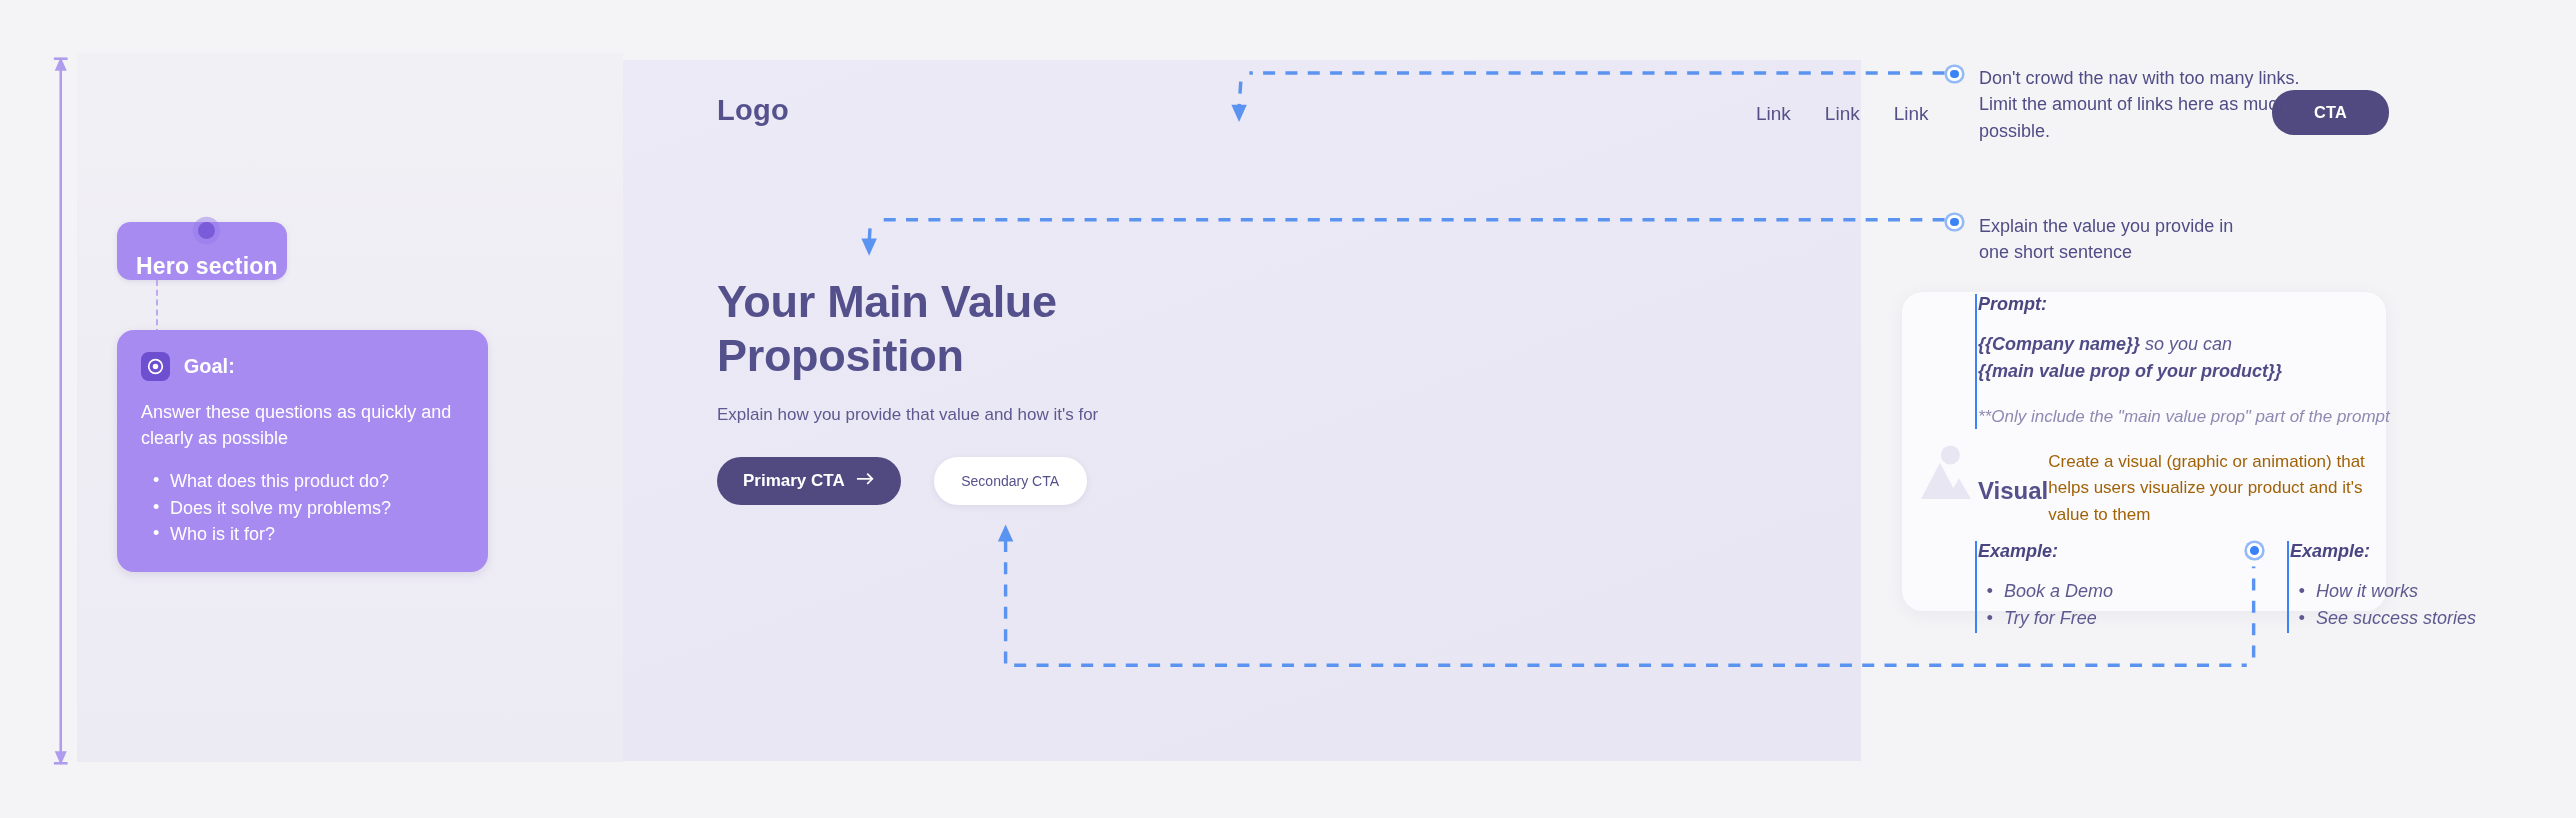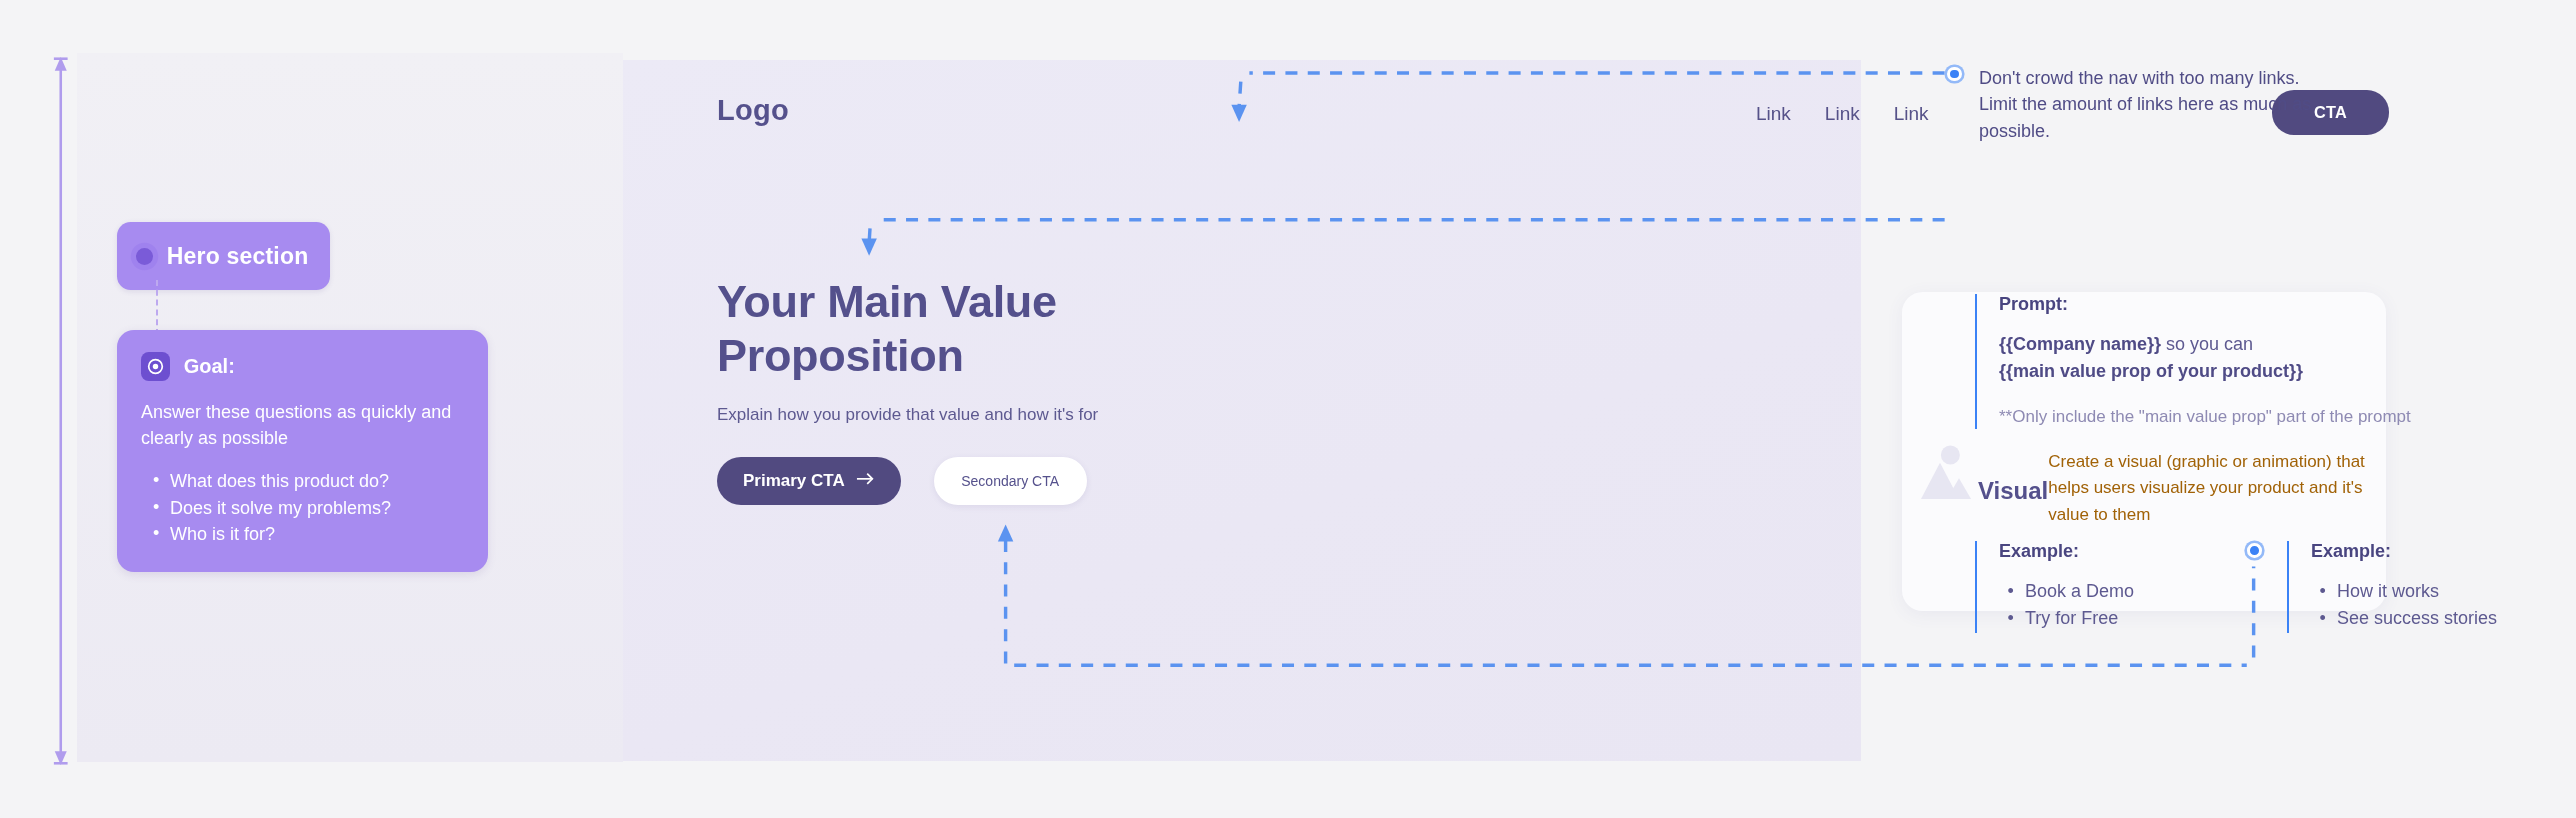--- a/index.html
+++ b/index.html
@@ -16,24 +16,25 @@
     position: absolute; left: 77px; top: 53px;
     width: 546px; height: 709px;
     background: linear-gradient(180deg, #f1f0f5 0%, #eceaf3 100%);
   }
   .measure-arrow {
     position: absolute; left: 53px; top: 57px;
     width: 15.5px; height: 708px;
   }
   .hero-pill {
     position: absolute; left: 117px; top: 222px;
-    height: 68px; display: flex; align-items: center;
-    gap: 13.7px; padding: 0 22px 0 19px;
+    height: 58px; display: flex; align-items: center;
+    gap: 13.7px; padding: 0 9px 0 19px;
     background: #a78bf0; border-radius: 13.7px;
     box-shadow: 0 1.7px 5.2px rgba(90,70,150,.12);
+    flex-direction: column;
   }
   .hero-pill .dot {
     width: 17px; height: 17px; border-radius: 50%;
     background: #7a5bd8; box-shadow: 0 0 0 5.2px rgba(150,120,235,.45);
     flex: none;
   }
   .hero-pill .label {
     color: #ffffff; font-size: 23px; font-weight: bold;
     letter-spacing: 0.2px; white-space: nowrap;
   }
@@ -146,22 +147,23 @@
   .note-dot {
     position: absolute; width: 14.6px; height: 14.6px;
     border-radius: 50%; background: #3b82f6;
     border: 3.4px solid #ffffff;
     box-shadow: 0 0 0 2.6px #93b9f8;
   }
   .note-text {
     font-size: 18px; line-height: 1.47; color: #504c86;
   }
   .boxed {
-    position: absolute; padding-left: 22px;
+    position: absolute; padding-left: 1px;
     border-left: 2.6px solid #3b82f6;
+    font-style: italic;
   }
   .boxed-title {
     font-size: 18px; font-weight: bold; color: #494580;
     margin-bottom: 15.5px;
   }
   .prompt-line {
     font-size: 18px; line-height: 1.5; color: #5d5990;
   }
   .prompt-line b { color: #4f4b86; font-weight: bold; }
   .prompt-note {
@@ -276,20 +278,24 @@
     <polygon points="1443,142 1434,122 1452,122" fill="#5b93f0"></polygon>
     <polygon points="1012,298 1003,278 1021,278" fill="#5b93f0"></polygon>
     <polygon points="1171,611 1162,631 1180,631" fill="#5b93f0"></polygon>
   </svg>
 
   <div class="note" style="left:1947px; top:65px;">
     <span class="note-dot" style="left:0; top:1.7px;"></span>
     <div class="note-text" style="margin-left:32px; width:343px;">Don't crowd the nav with too many links. Limit the amount of links here as much as possible.</div>
   </div>
 
+  <div class="note" style="left:1947px; top:213px;">
+    <span class="note-dot" style="left:0; top:1.7px;"></span>
+    <div class="note-text" style="margin-left:32px; width:283px;">Explain the value you provide in one short sentence</div>
+  </div>
 
   <div class="boxed" style="left:1975px; top:294px; width:447px;">
     <div class="boxed-title">Prompt:</div>
     <div class="prompt-line">
       <b>{{Company name}}</b><span> so you can</span><br>
       <b>{{main value prop of your product}}</b>
     </div>
     <div class="prompt-note">**Only include the "main value prop" part of the prompt</div>
   </div>
 

